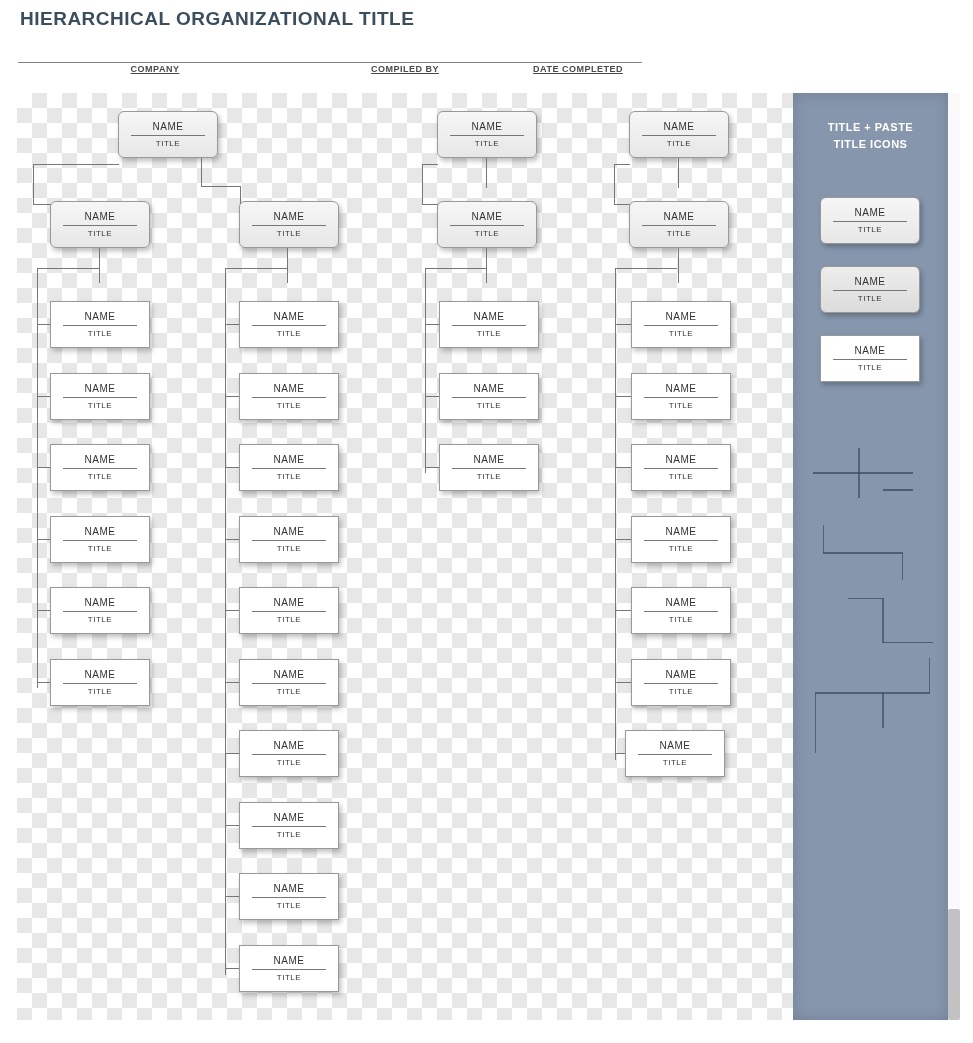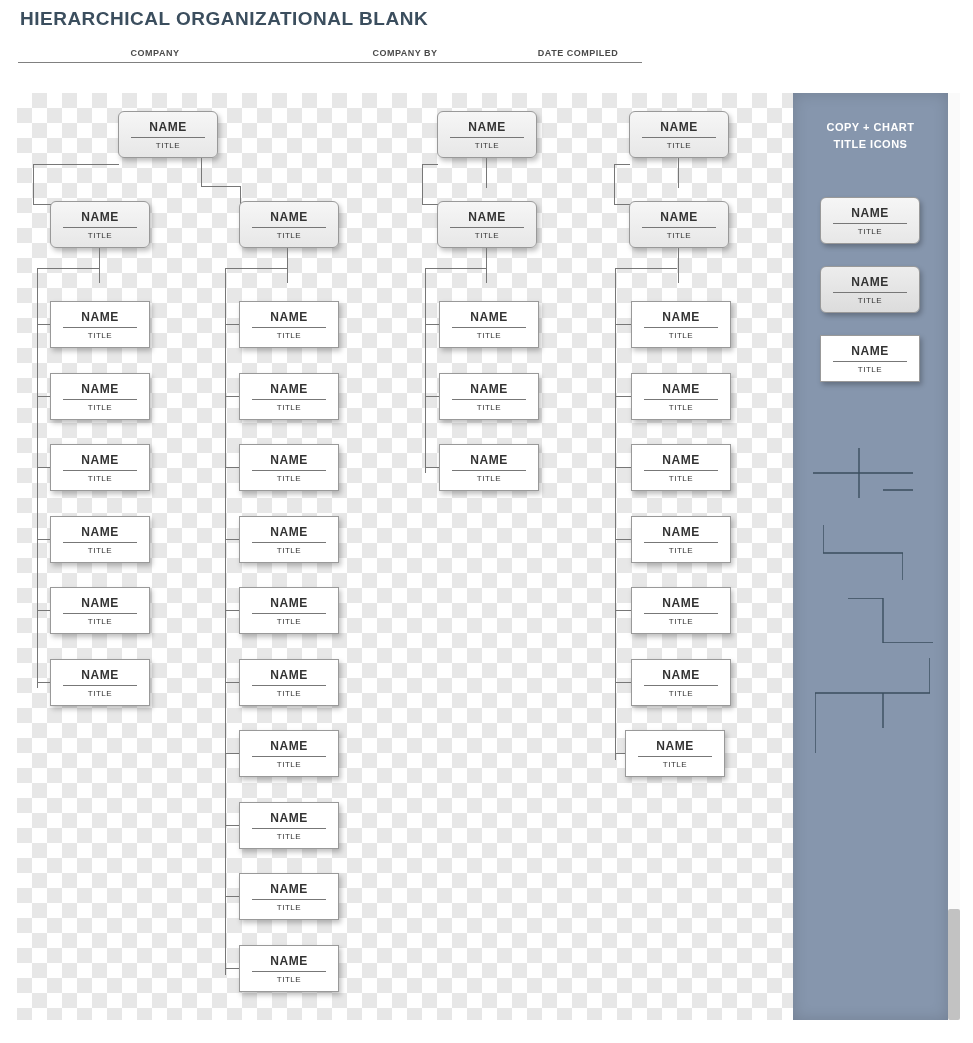--- a/index.html
+++ b/index.html
@@ -1,61 +1,61 @@
 <!DOCTYPE html>
 <html><head>
 <meta charset="utf-8">
 <style>
   html,body{margin:0;padding:0;background:#fff;font-family:"Century Gothic",Futura,Arial,sans-serif;}
   #page{width:973px;height:1043px;position:relative;}
   
   .title{position:absolute;left:20px;top:8px;font-size:19px;font-weight:700;letter-spacing:.5px;color:#3b4e5e;}
   .hdr-bar{position:absolute;left:18px;top:62px;width:624px;height:1px;background:#808080;}
-  .hdr-lbl{position:absolute;top:48px;font-size:9px;font-weight:700;letter-spacing:.5px;color:#4a4a4a;text-align:center;}
+  .hdr-lbl{position:absolute;top:64px;font-size:9px;font-weight:700;letter-spacing:.5px;color:#4a4a4a;text-align:center;text-decoration:underline;}
   
   .canvas{
     position:absolute;left:17px;top:93px;width:776px;height:927px;
     background-color:#fff;
     background-image:
       linear-gradient(45deg,#e7e7e7 25%,transparent 25%,transparent 75%,#e7e7e7 75%,#e7e7e7),
       linear-gradient(45deg,#e7e7e7 25%,transparent 25%,transparent 75%,#e7e7e7 75%,#e7e7e7);
     background-size:30px 30px;
     background-position:0 0,15px 15px;
   }
   .sidebar{position:absolute;left:793px;top:93px;width:155px;height:927px;background:#8696ad;box-shadow:inset 0 0 15px rgba(0,0,0,.15);}
   .sidebar-title{margin-top:26px;text-align:center;font-size:11px;font-weight:700;color:#fff;letter-spacing:.5px;line-height:1.5;}
   
   .node{
     position:absolute;width:98px;height:45px;background:#fff;border:1px solid #999;
     box-shadow:2px 3px 5px rgba(0,0,0,.25);
     display:flex;flex-direction:column;align-items:center;justify-content:center;
   }
   .node.r{border-radius:6px;background:linear-gradient(#f6f6f6,#e7e7e7);}
   .node.g{background:linear-gradient(#ededed,#dcdcdc);}
-  .node .nm{font-size:12px;font-weight:700;letter-spacing:.5px;color:#333;padding:3px 0;}
+  .node .nm{font-size:10px;font-weight:400;letter-spacing:.5px;color:#333;padding:3px 0;}
   .node .tt{font-size:8px;letter-spacing:.5px;color:#333;padding:3px 0;text-align:center;}
   .node hr{width:74px;height:0;border:none;border-top:1px solid #777;margin:0;}
   
   .vline{position:absolute;width:1px;background:#777;}
   .hline{position:absolute;height:1px;background:#777;}
   
   .sb-svg{position:absolute;}
   
   .scroll-track{position:absolute;left:948px;top:93px;width:12px;height:927px;background:#fafafa;}
   .scroll-thumb{position:absolute;left:0;top:816px;width:12px;height:111px;background:#c2c2c2;border-radius:2px;}
 </style>
 </head>
 <body>
 <div id="page">
 
-<div class="title">HIERARCHICAL ORGANIZATIONAL BLANK</div>
+<div class="title">HIERARCHICAL ORGANIZATIONAL TITLE</div>
 <div class="hdr-bar"></div>
 <div class="hdr-lbl" style="left:110px;width:90px">COMPANY</div>
-<div class="hdr-lbl" style="left:355px;width:100px">COMPANY BY</div>
-<div class="hdr-lbl" style="left:518px;width:120px">DATE COMPILED</div>
+<div class="hdr-lbl" style="left:355px;width:100px">COMPILED BY</div>
+<div class="hdr-lbl" style="left:518px;width:120px">DATE COMPLETED</div>
 
 <div class="canvas">
 
   <div class="node r" style="left:101px;top:18px">
     <span class="nm">NAME</span>
         <hr>
     <span class="tt">TITLE</span>
   </div>
 
   <div class="vline" style="left:184px;top:65px;height:28px"></div>
@@ -276,21 +276,21 @@
         <div class="node" style="left: 608px; top: 637px;">
           <span class="nm">NAME</span>
           <hr>
           <span class="tt">TITLE</span>
         </div>
       </div>
 </div>
 
 <div class="sidebar">
   <div class="sidebar-title">
-    <span>COPY + CHART</span><br><span>TITLE ICONS</span>
+    <span>TITLE + PASTE</span><br><span>TITLE ICONS</span>
   </div>
   <div class="node r" style="left:27px;top:104px">
     <span class="nm">NAME</span>
         <hr>
     <span class="tt">TITLE</span>
   </div>
   <div class="node r g" style="left:27px;top:173px">
     <span class="nm">NAME</span>
         <hr>
     <span class="tt">TITLE</span>

